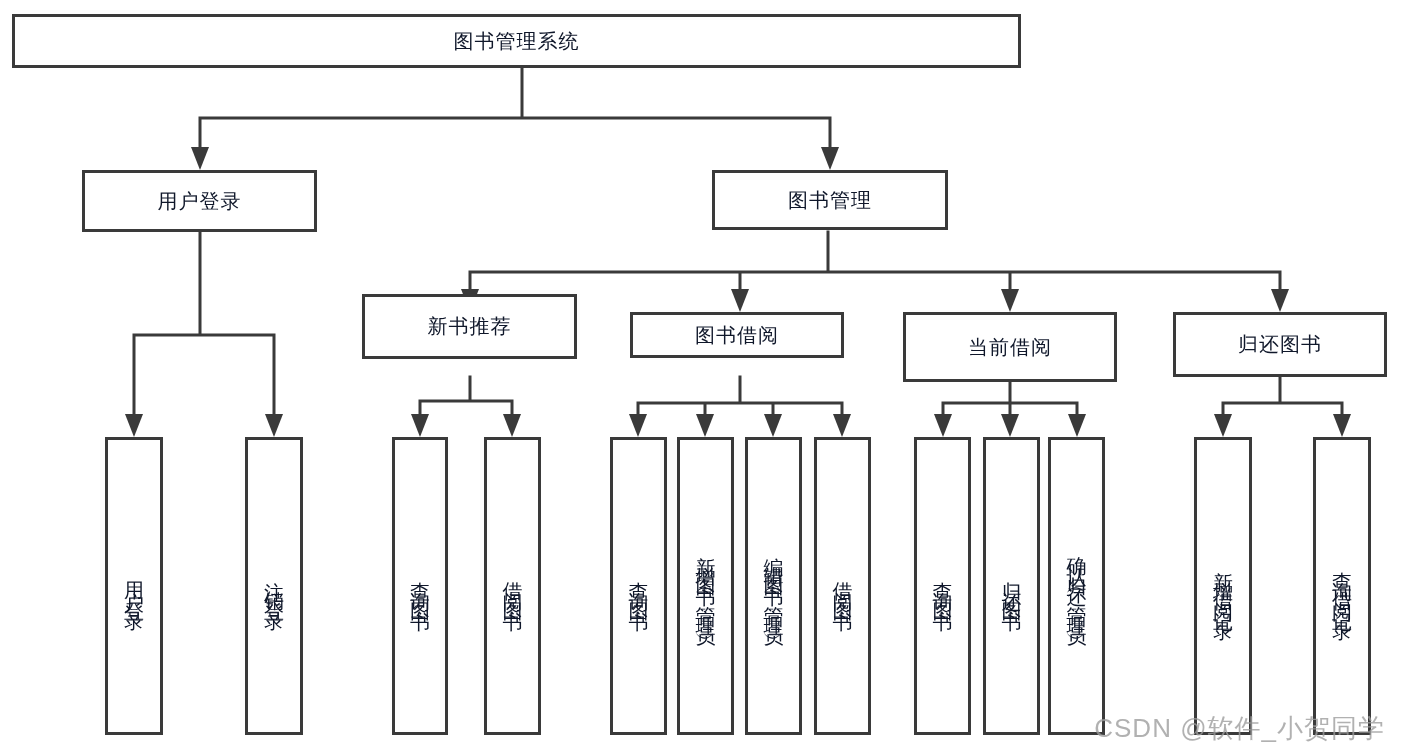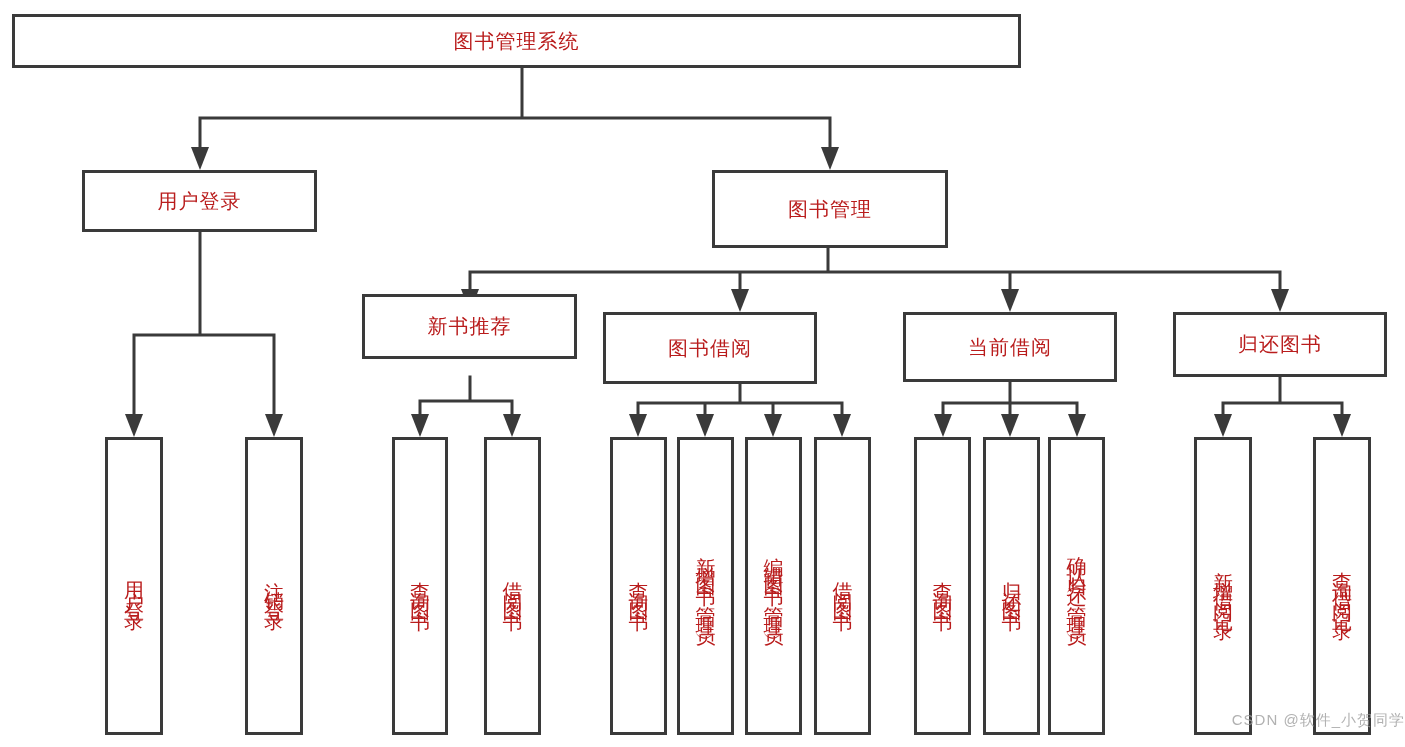--- a/index.html
+++ b/index.html
@@ -4,29 +4,29 @@
 <style>
   html,body{margin:0;padding:0;background:#ffffff;}
   .canvas{
     position:relative;width:1405px;height:747px;background:#ffffff;
     font-family:"Liberation Sans","DejaVu Sans",sans-serif;color:#1c1c1c;overflow:hidden;
   }
   svg.wires{position:absolute;left:0;top:0;width:1405px;height:747px;}
   .box{
     position:absolute;box-sizing:border-box;background:#ffffff;
     border:3px solid #3a3a3a;display:flex;align-items:center;justify-content:center;
-    font-size:20px;color:#b91c1c;
+    font-size:20px;color:#0f172a;
   }
   .hlabel{letter-spacing:1px;white-space:nowrap;}
   .vtext{
     writing-mode:vertical-lr;text-orientation:mixed;
     font-size:20px;letter-spacing:10px;line-height:1.05;white-space:nowrap;
   }
   .watermark{
-    position:absolute;top:711px;right:0;font-size:15px;
+    position:absolute;top:711px;right:20px;font-size:26px;
     color:rgba(158,158,158,0.8);letter-spacing:1px;white-space:nowrap;
   }
 </style>
 </head>
 <body>
 
 <div class="canvas">
 
   <svg class="wires" viewBox="0 0 1405 747">
     <g stroke="#3a3a3a" stroke-width="3" fill="none" stroke-linecap="square">
@@ -71,24 +71,24 @@
       <polygon points="1001,414 1019,414 1010,437"></polygon>
       <polygon points="1068,414 1086,414 1077,437"></polygon>
       <polygon points="1214,414 1232,414 1223,437"></polygon>
       <polygon points="1333,414 1351,414 1342,437"></polygon>
     </g>
   </svg>
 
   <div class="box hlabel" style="left:12px;top:14px;width:1009px;height:54px">图书管理系统</div>
 
   <div class="box hlabel" style="left:82px;top:170px;width:235px;height:62px">用户登录</div>
-  <div class="box hlabel" style="left:712px;top:170px;width:236px;height:78px">图书管理</div>
+  <div class="box hlabel" style="left:712px;top:170px;width:236px;height:60px">图书管理</div>
 
   <div class="box hlabel" style="left:362px;top:294px;width:215px;height:65px">新书推荐</div>
-  <div class="box hlabel" style="left:603px;top:312px;width:214px;height:72px">图书借阅</div>
+  <div class="box hlabel" style="left:630px;top:312px;width:214px;height:46px">图书借阅</div>
   <div class="box hlabel" style="left:903px;top:312px;width:214px;height:70px">当前借阅</div>
   <div class="box hlabel" style="left:1173px;top:312px;width:214px;height:65px">归还图书</div>
 
   <div class="box" style="left:105px;top:437px;width:58px;height:298px">
     <span class="vtext">用户登录</span>
   </div>
   <div class="box" style="left:245px;top:437px;width:58px;height:298px">
     <span class="vtext">注销登录</span>
   </div>
 

